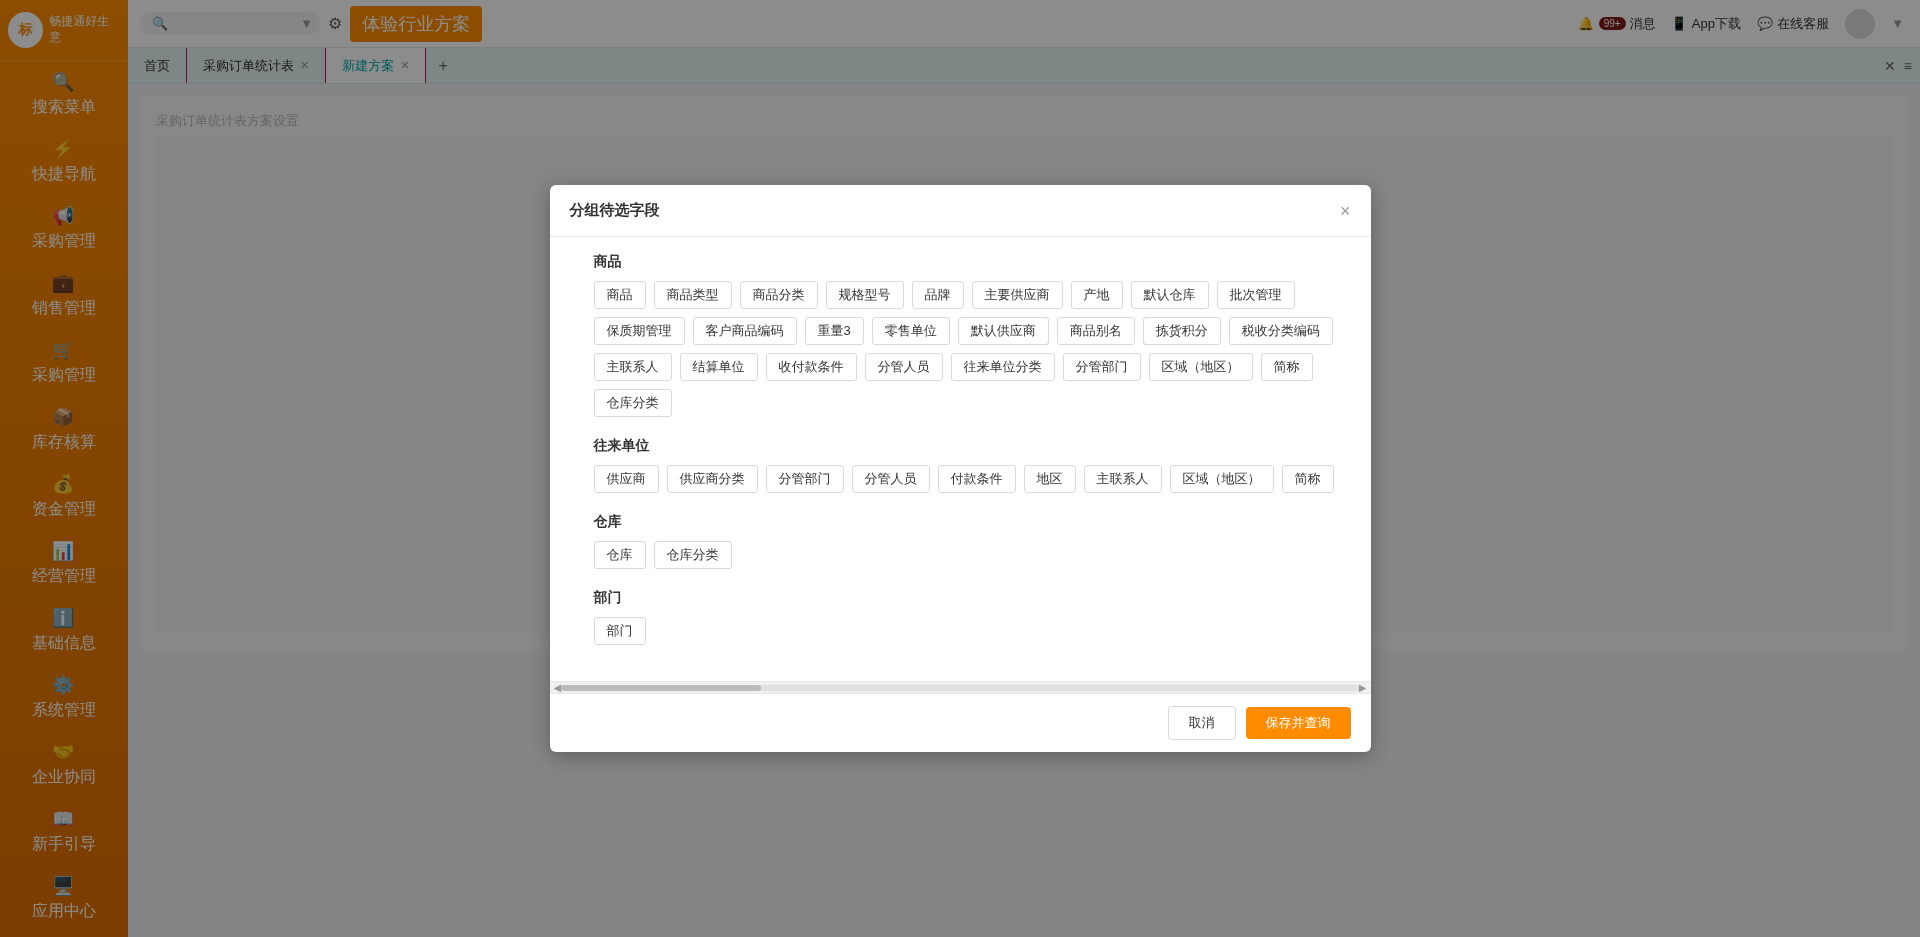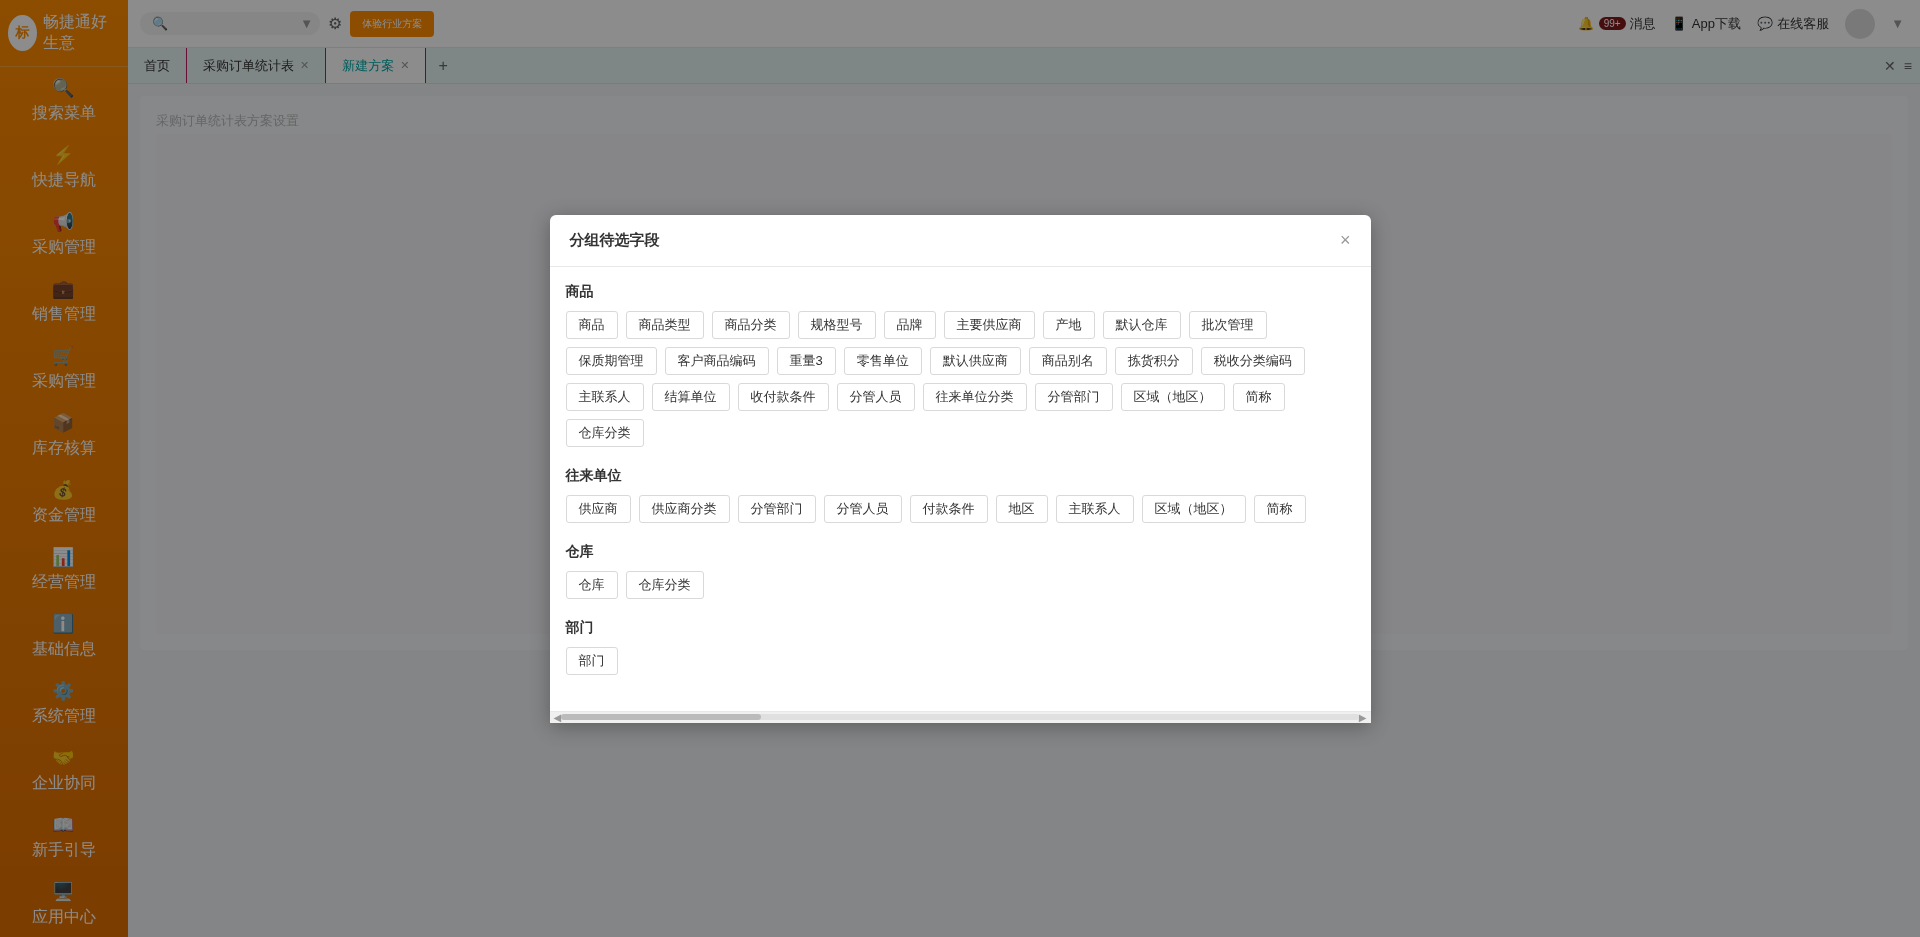--- a/index.html
+++ b/index.html
@@ -10,21 +10,21 @@
       position: fixed; left: 0; top: 0; width: 128px; height: 937px;
       background: linear-gradient(180deg, #ff8c00 0%, #e07000 100%);
       display: flex; flex-direction: column; align-items: center; z-index: 10;
     }
     .sidebar-logo {
       width: 100%; padding: 12px 8px; display: flex; align-items: center; gap: 6px;
       border-bottom: 1px solid rgba(255,255,255,0.2);
     }
     .logo-icon { width: 36px; height: 36px; background: white; border-radius: 50%; display: flex; align-items: center; justify-content: center; }
     .logo-icon span { color: #ff8c00; font-weight: bold; font-size: 14px; }
-    .logo-text { color: white; font-size: 16px; line-height: 1.3; }
+    .logo-text { color: white; font-size: 12px; line-height: 1.3; }
 
     .sidebar-item {
       width: 100%; padding: 10px 8px; display: flex; flex-direction: column;
       align-items: center; gap: 4px; cursor: pointer; color: white;
       transition: background 0.2s;
     }
     .sidebar-item-icon { font-size: 18px; }
     .sidebar-item-label { font-size: 16px; text-align: center; }
 
     
@@ -35,21 +35,21 @@
     }
     .topbar-left { display: flex; align-items: center; gap: 8px; padding: 0 12px; flex: 1; }
     .topbar-search-box {
       display: flex; align-items: center; background: #f5f5f5;
       border-radius: 16px; padding: 4px 12px; width: 180px; gap: 6px;
     }
     .topbar-search-input { border: none; background: transparent; outline: none; font-size: 12px; width: 120px; color: #999; }
     .topbar-gear { color: #666; cursor: pointer; font-size: 16px; }
     .topbar-trial-btn {
       background: #ff8c00; color: white; border: none; border-radius: 4px;
-      padding: 6px 12px; font-size: 10px; cursor: pointer;
+      padding: 6px 12px; font-size: 18px; cursor: pointer;
     }
     .topbar-right { display: flex; align-items: center; gap: 16px; padding: 0 16px; }
     .topbar-right-item { display: flex; align-items: center; gap: 4px; cursor: pointer; color: #333; font-size: 13px; }
     .badge { background: #7f1d1d; color: white; border-radius: 10px; padding: 1px 5px; font-size: 10px; }
     .avatar { width: 30px; height: 30px; background: #ddd; border-radius: 50%; }
 
     
     .tabbar {
       position: fixed; left: 128px; top: 48px; right: 0; height: 36px;
       background: #e8f4f4; display: flex; align-items: center; z-index: 8;
@@ -91,21 +91,21 @@
     }
     .modal-header {
       padding: 16px 20px; border-bottom: 1px solid #e8e8e8;
       display: flex; align-items: center; justify-content: space-between;
       flex-shrink: 0;
     }
     .modal-title { font-size: 15px; font-weight: 600; color: #333; }
     .modal-close { cursor: pointer; color: #999; font-size: 18px; line-height: 1; }
 
     .modal-body {
-      flex: 1; overflow-y: auto; padding: 16px 16px;
+      flex: 1; overflow-y: auto; padding: 16px 16px; margin-left: 28px;
     }
 
     
     .modal-body::-webkit-scrollbar { width: 6px; }
     .modal-body::-webkit-scrollbar-track { background: #f0f0f0; }
     .modal-body::-webkit-scrollbar-thumb { background: #ccc; border-radius: 3px; }
 
     .modal-footer {
       padding: 12px 20px; border-top: 1px solid #e8e8e8;
       display: flex; align-items: center; justify-content: flex-end; gap: 10px;
@@ -347,14 +347,18 @@
     </div>
 
     <div class="modal-scroll-bar">
       <span style="color:#999; font-size:10px; cursor:pointer;">◀</span>
       <div class="scroll-track">
         <div class="scroll-thumb"></div>
       </div>
       <span style="color:#999; font-size:10px; cursor:pointer;">▶</span>
     </div>
 
+    <div class="modal-footer">
+      <button class="btn-cancel">取消</button>
+      <button class="btn-confirm">保存并查询</button>
+    </div>
   </div>
 </div>
 
 </body></html>

